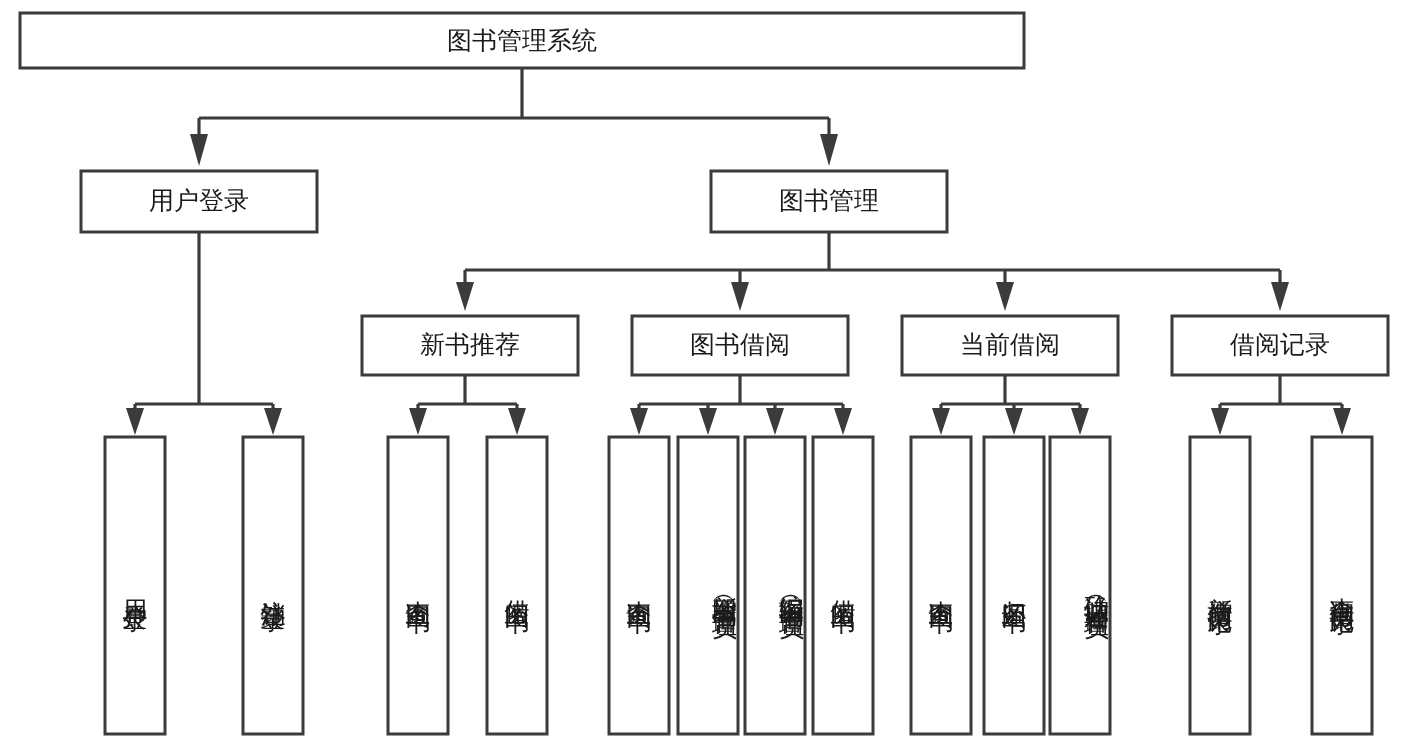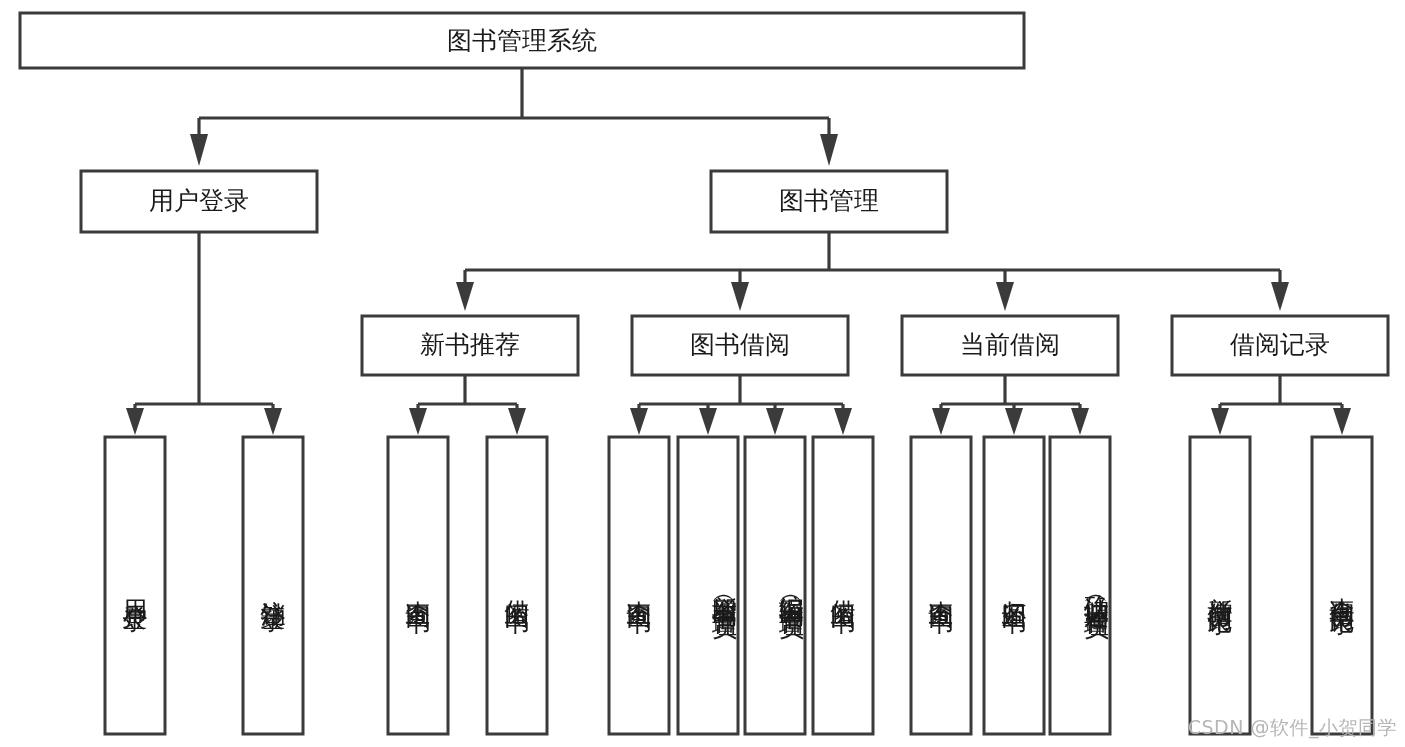--- a/index.html
+++ b/index.html
@@ -213,15 +213,14 @@
   <div class="node-label-v" style="left:609px; top:437px; width:60px; height:297px;">查询图书</div>
   <div class="node-label-v" style="left:678px; top:437px; width:60px; height:297px; align-items:flex-start; padding-top:6px; box-sizing:border-box;">新增图书（管理员）</div>
   <div class="node-label-v" style="left:745px; top:437px; width:60px; height:297px; align-items:flex-start; padding-top:6px; box-sizing:border-box;">编辑图书（管理员）</div>
   <div class="node-label-v" style="left:813px; top:437px; width:60px; height:297px;">借阅图书</div>
   <div class="node-label-v" style="left:911px; top:437px; width:60px; height:297px;">查询图书</div>
   <div class="node-label-v" style="left:984px; top:437px; width:60px; height:297px;">归还图书</div>
   <div class="node-label-v" style="left:1050px; top:437px; width:60px; height:297px; align-items:flex-start; padding-top:6px; box-sizing:border-box;">确认归还（管理员）</div>
   <div class="node-label-v" style="left:1190px; top:437px; width:60px; height:297px;">新增借阅记录</div>
   <div class="node-label-v" style="left:1312px; top:437px; width:60px; height:297px;">查询借阅记录</div>
 
-  <div class="watermark">CSDN @软件_小贺同学</div>
 
 </div>
 
 </body></html>

